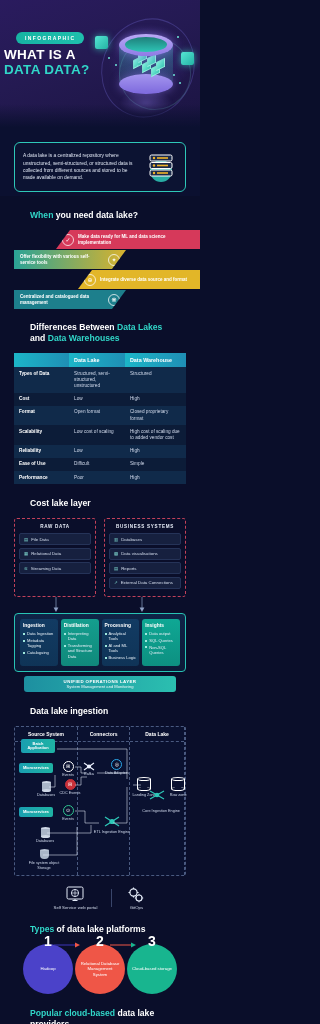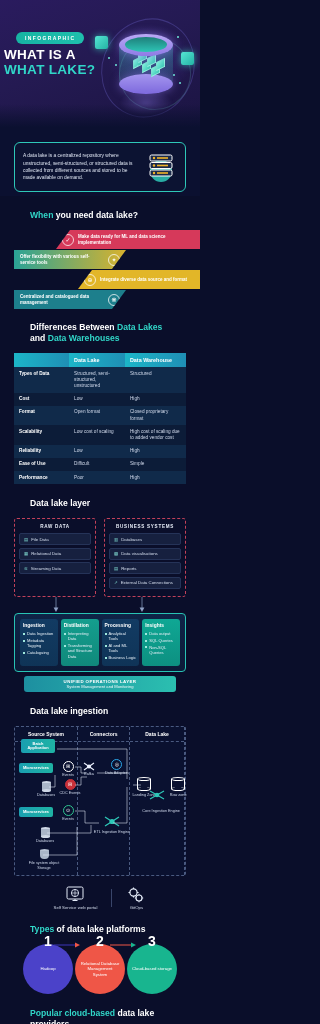--- a/index.html
+++ b/index.html
@@ -121,21 +121,21 @@
 </style>
 </head>
 <body>
 
 <div class="page">
 
   <div class="hero">
     <div class="badge">INFOGRAPHIC</div>
     <div class="h1">
       <div>WHAT IS A</div>
-      <div class="accent">WHAT LAKE?</div>
+      <div class="accent">DATA DATA?</div>
     </div>
     <div class="lakewrap">
       <div class="orbit"></div>
       <div class="orbit2"></div>
       <div class="cyl-body"></div>
       <div class="cyl-bot"></div>
       <div class="cubes">
         <div class="cube" style="left:4px;top:8px"></div>
         <div class="cube" style="left:13px;top:12px"></div>
         <div class="cube" style="left:22px;top:16px"></div>
@@ -248,21 +248,21 @@
         <tr>
             <td>Performance</td>
             <td>Poor</td>
             <td>High</td>
           </tr>
       </tbody>
     </table>
   </div>
 
   <div class="sec">
-    <div class="h2">Data lake layer</div>
+    <div class="h2">Cost lake layer</div>
     <div style="display:flex;gap:8px">
       <div class="dashbox">
         <div class="dashtitle">RAW DATA</div>
         <div class="pill">
             <span class="gl">▤</span>
             <span>File Data</span>
           </div>
         <div class="pill">
             <span class="gl">▦</span>
             <span>Relational Data</span>

